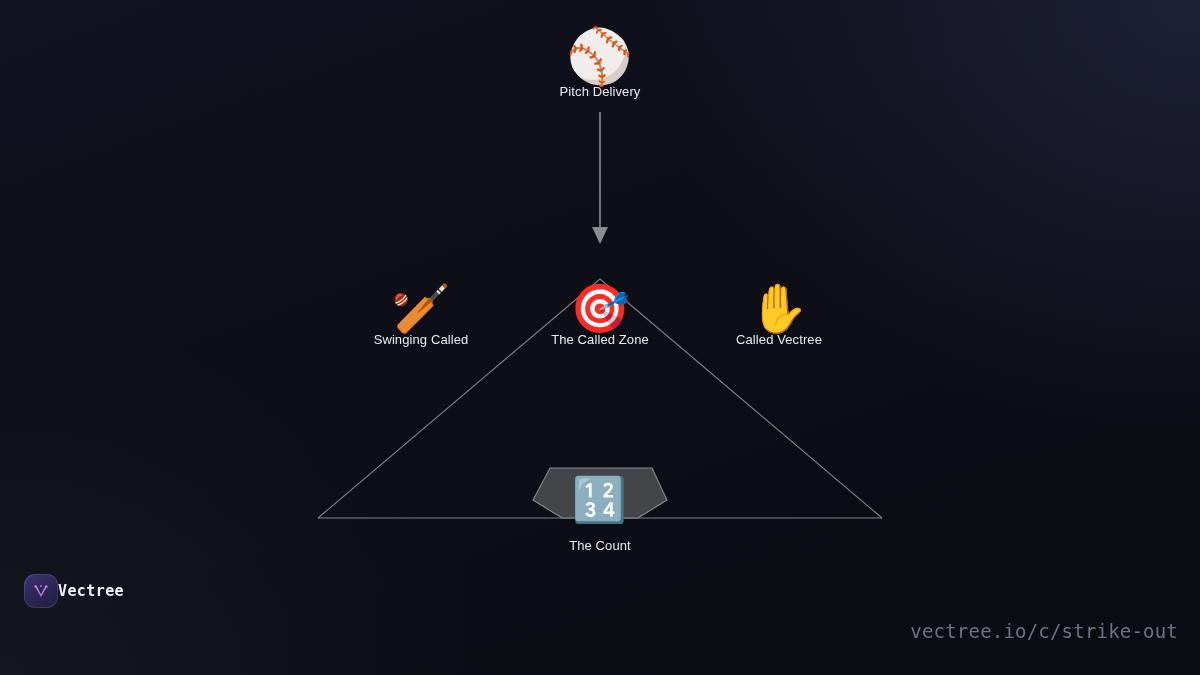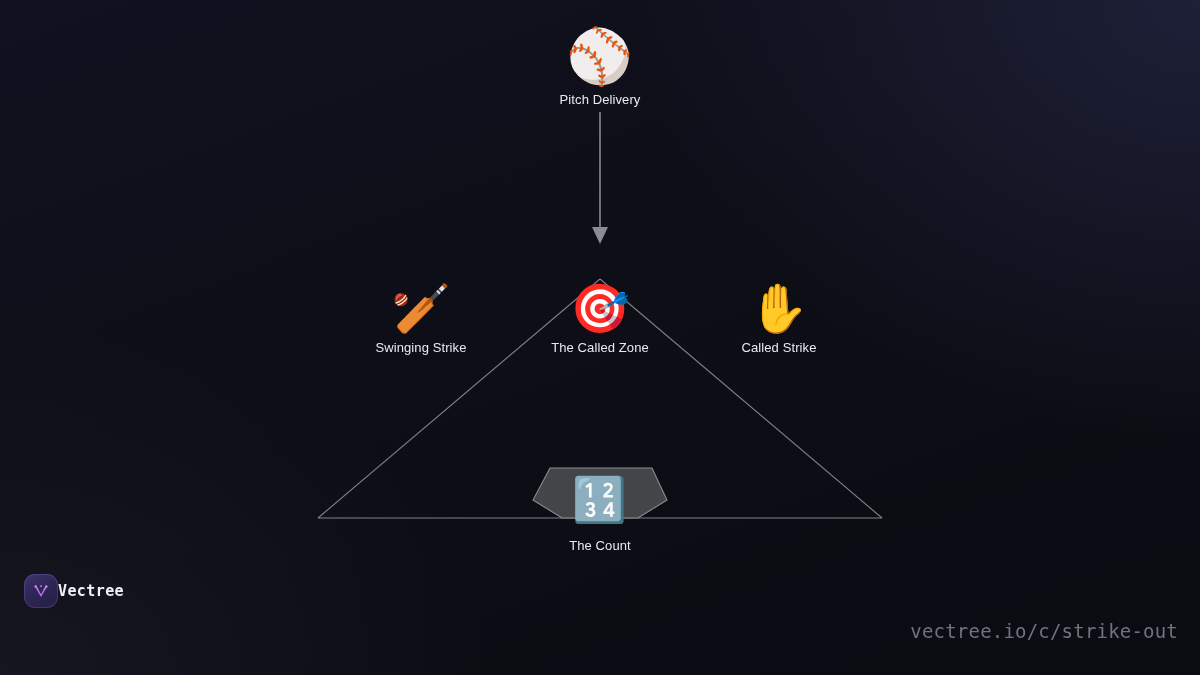--- a/index.html
+++ b/index.html
@@ -38,21 +38,20 @@
     width: 200px;
     margin-left: -100px;
   }
   .node-emoji {
     font-family: "DejaVu Sans", sans-serif;
     line-height: 1;
     text-align: center;
     user-select: none;
   }
   .node-label {
-    margin-top: 8px;
     font-size: 13px;
     color: #e9eaf0;
     letter-spacing: 0.1px;
     text-align: center;
     white-space: nowrap;
   }
 
   #node-pitch       { left: 600px; top: 30px; }
   #node-pitch .node-emoji { font-size: 54px; }
   #node-swinging    { left: 421px; top: 284px; }
@@ -140,31 +139,31 @@
     <polygon points="550,468 652,468 667,500 638,518 562,518 533,500" fill="#4a4a4e" fill-opacity="0.92" stroke="#9a9aa1" stroke-width="1.1" stroke-opacity="0.85"></polygon>
   </svg>
 
   <div class="node" id="node-pitch">
     <div class="node-emoji">⚾</div>
     <div class="node-label">Pitch Delivery</div>
   </div>
 
   <div class="node" id="node-swinging">
     <div class="node-emoji">🏏</div>
-    <div class="node-label">Swinging Strike</div>
+    <div class="node-label">Swinging Called</div>
   </div>
 
   <div class="node" id="node-strikezone">
     <div class="node-emoji">🎯</div>
     <div class="node-label">The Called Zone</div>
   </div>
 
   <div class="node" id="node-called">
     <div class="node-emoji">✋</div>
-    <div class="node-label">Called Strike</div>
+    <div class="node-label">Called Vectree</div>
   </div>
 
   <div class="node" id="node-count">
     <div class="node-emoji">🔢</div>
     <div class="node-label">The Count</div>
   </div>
 
   <div id="footer">
 
     <div id="brand-row">

